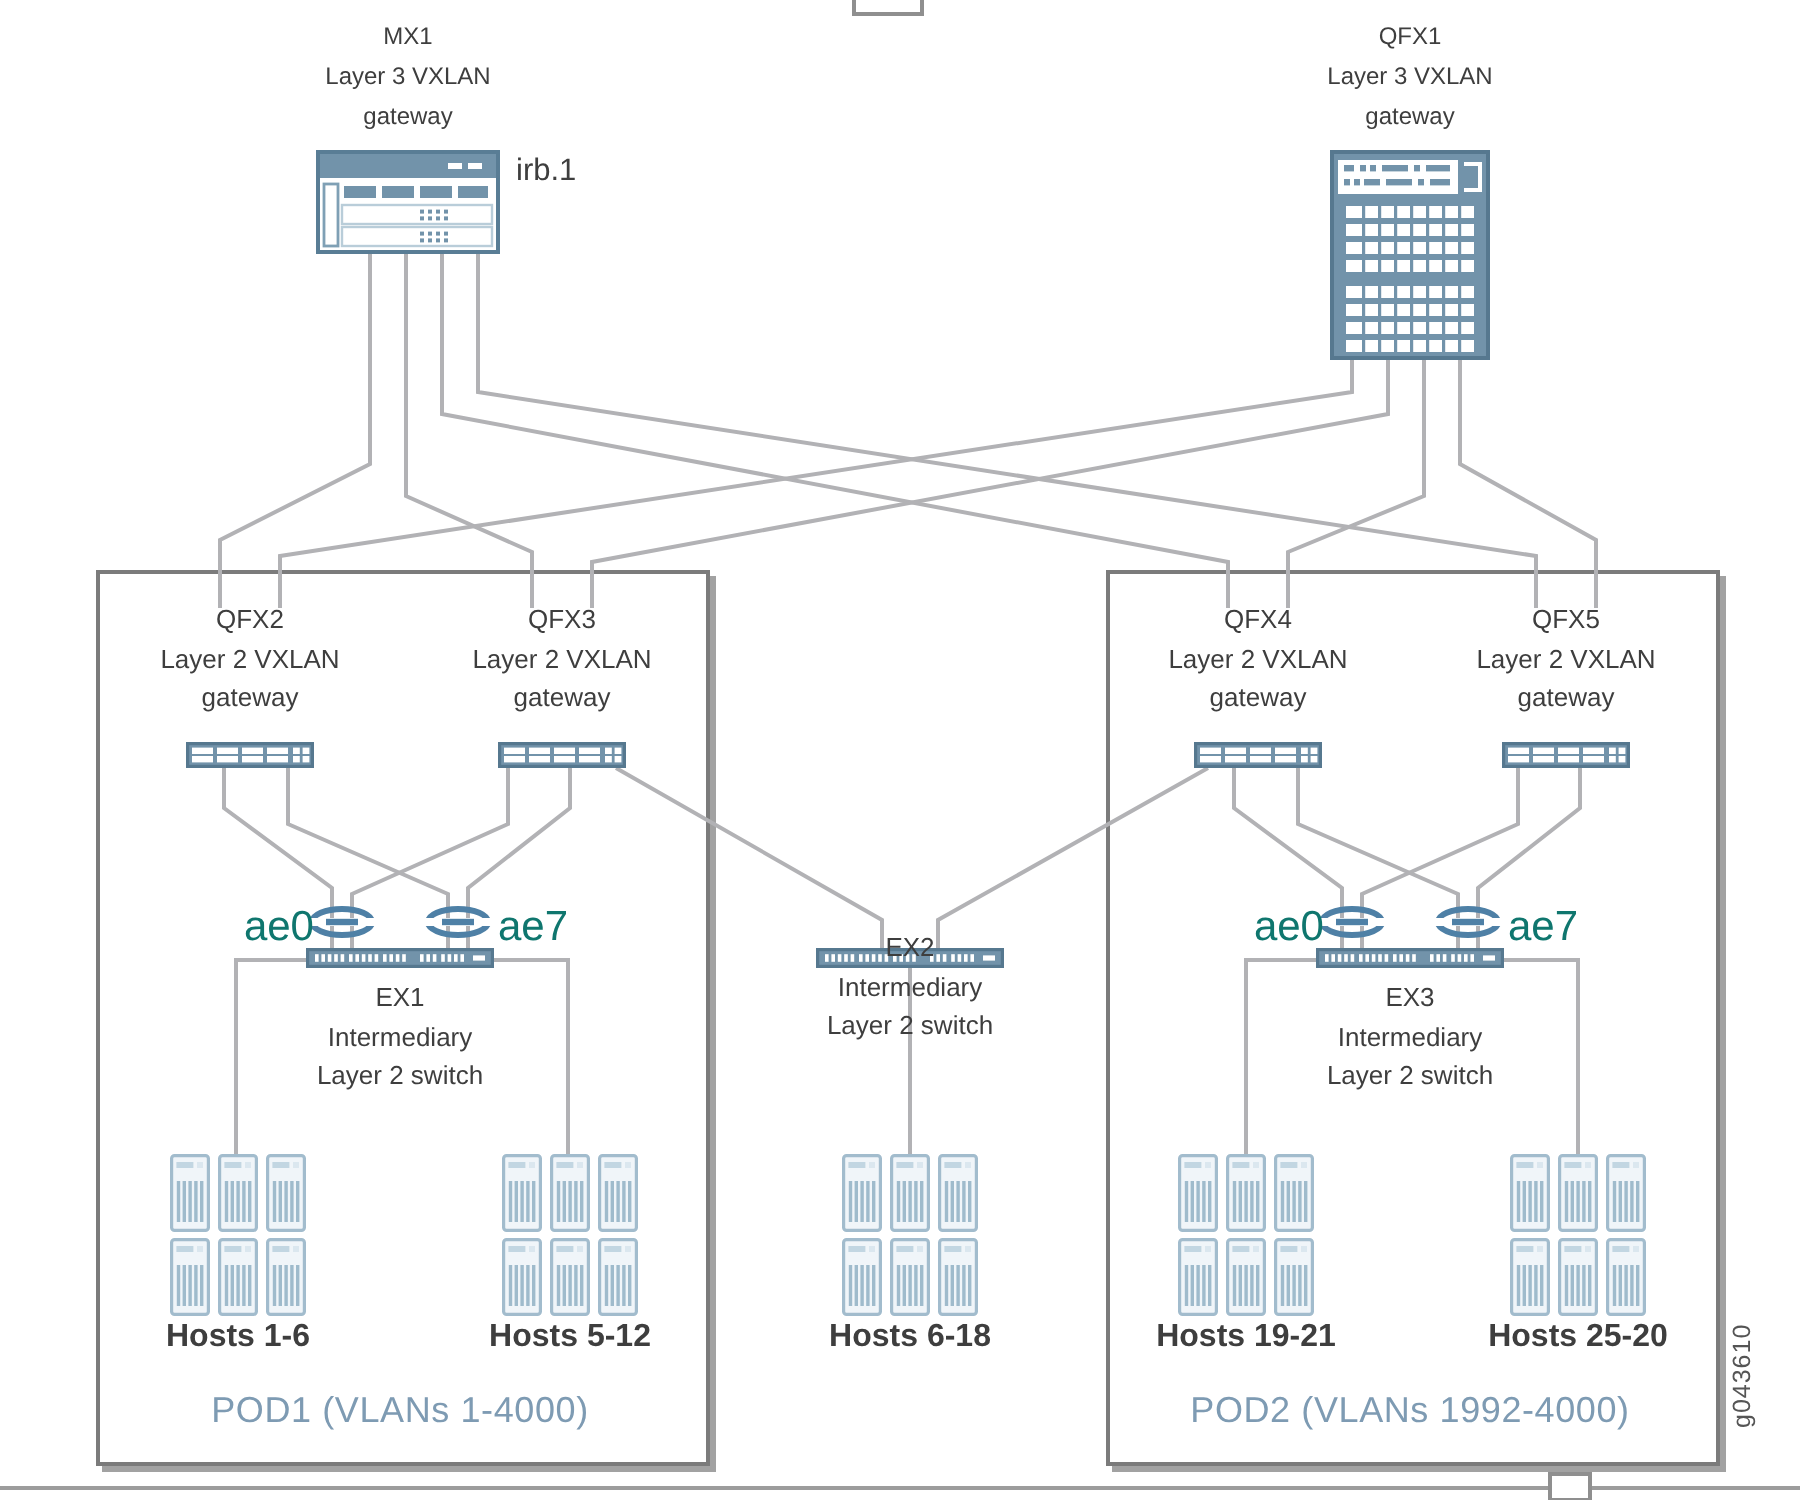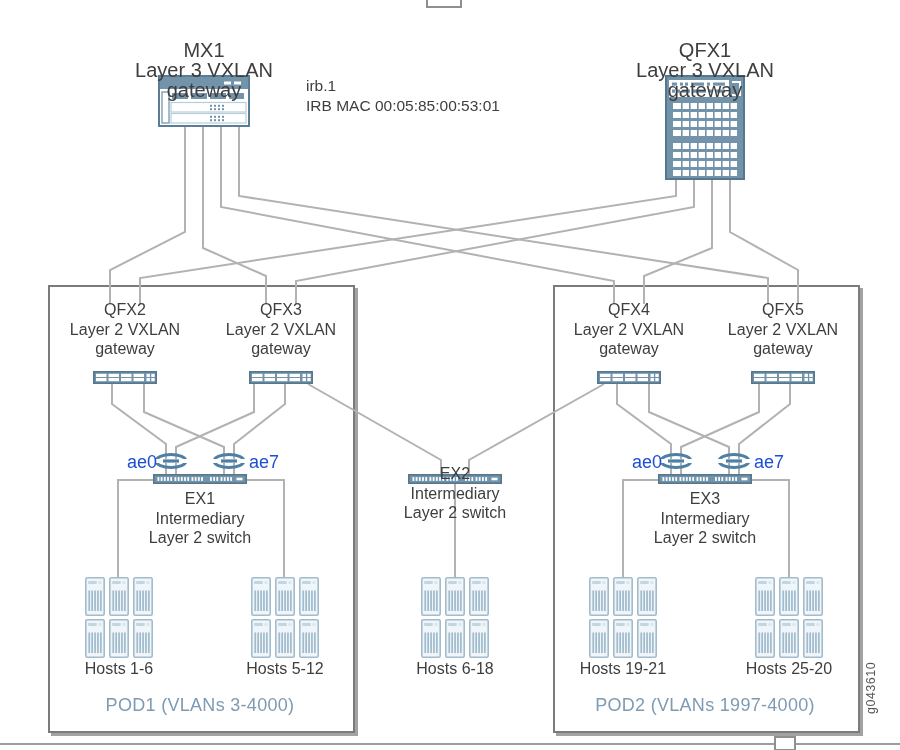--- a/index.html
+++ b/index.html
@@ -3,28 +3,28 @@
 <meta charset="utf-8">
 <style>
   html,body{margin:0;padding:0;background:#ffffff;}
   .stage{position:relative;width:900px;height:750px;background:#fff;
          font-family:"Liberation Sans",sans-serif;overflow:hidden;}
   .pod{position:absolute;border:2px solid #7b7b7b;box-shadow:3px 3px 0 rgba(70,70,70,.5);}
   #pod1{left:48px;top:285px;width:303px;height:444px;}
   #pod2{left:553px;top:285px;width:303px;height:444px;}
   .wires{position:absolute;left:0;top:0;pointer-events:none;}
   .nodelabel{position:absolute;transform:translateX(-50%);text-align:center;
-             font-size:16px;line-height:19.5px;color:#3e3e3e;white-space:nowrap;}
-  .nodelabel.core{font-size:20px;line-height:20px;margin-top:32px;}
+             font-size:13px;line-height:19.5px;color:#3e3e3e;white-space:nowrap;}
+  .nodelabel.core{font-size:12px;line-height:20px;}
   .irb{position:absolute;left:258px;top:76px;font-size:15.5px;line-height:19.5px;
-       color:#3e3e3e;white-space:nowrap;margin-left:48px;}
-  .aelabel{position:absolute;font-size:18px;color:#1d4ed8;white-space:nowrap;}
+       color:#3e3e3e;white-space:nowrap;}
+  .aelabel{position:absolute;font-size:21px;color:#0f766e;white-space:nowrap;}
   .aelabel.r{transform:translateX(-100%);}
   .hostlabel{position:absolute;transform:translateX(-50%);font-size:16px;
-             color:#3e3e3e;white-space:nowrap;}
+             color:#3e3e3e;white-space:nowrap;font-weight:bold;}
   .podlabel{position:absolute;transform:translateX(-50%);font-size:18px;
             color:#7e9bb3;letter-spacing:.3px;white-space:nowrap;}
   .watermark{position:absolute;left:864px;top:714px;transform-origin:0 0;
              transform:rotate(-90deg);font-size:12.5px;color:#555;letter-spacing:.5px;}
 </style>
 </head>
 <body>
 
 <div class="stage">
 
@@ -249,21 +249,20 @@
     <div>Layer 3 VXLAN</div>
     <div>gateway</div>
   </div>
   <div class="nodelabel core" style="left:705px;top:8px">
     <div>QFX1</div>
     <div>Layer 3 VXLAN</div>
     <div>gateway</div>
   </div>
   <div class="irb">
     <div>irb.1</div>
-    <div>IRB MAC 00:05:85:00:53:01</div>
   </div>
 
   <div class="nodelabel" style="left:125px;top:300px">
     <div>QFX2</div>
     <div>Layer 2 VXLAN</div>
     <div>gateway</div>
   </div>
   <div class="nodelabel" style="left:281px;top:300px">
     <div>QFX3</div>
     <div>Layer 2 VXLAN</div>
@@ -300,17 +299,17 @@
   <div class="aelabel" style="left:249px;top:452px">ae7</div>
   <div class="aelabel r" style="left:662px;top:452px">ae0</div>
   <div class="aelabel" style="left:754px;top:452px">ae7</div>
 
   <div class="hostlabel" style="left:119px;top:660px">Hosts 1-6</div>
   <div class="hostlabel" style="left:285px;top:660px">Hosts 5-12</div>
   <div class="hostlabel" style="left:455px;top:660px">Hosts 6-18</div>
   <div class="hostlabel" style="left:623px;top:660px">Hosts 19-21</div>
   <div class="hostlabel" style="left:789px;top:660px">Hosts 25-20</div>
 
-  <div class="podlabel" style="left:200px;top:695px">POD1 (VLANs 3-4000)</div>
-  <div class="podlabel" style="left:705px;top:695px">POD2 (VLANs 1997-4000)</div>
+  <div class="podlabel" style="left:200px;top:695px">POD1 (VLANs 1-4000)</div>
+  <div class="podlabel" style="left:705px;top:695px">POD2 (VLANs 1992-4000)</div>
 
   <div class="watermark">g043610</div>
 </div>
 
 </body></html>

